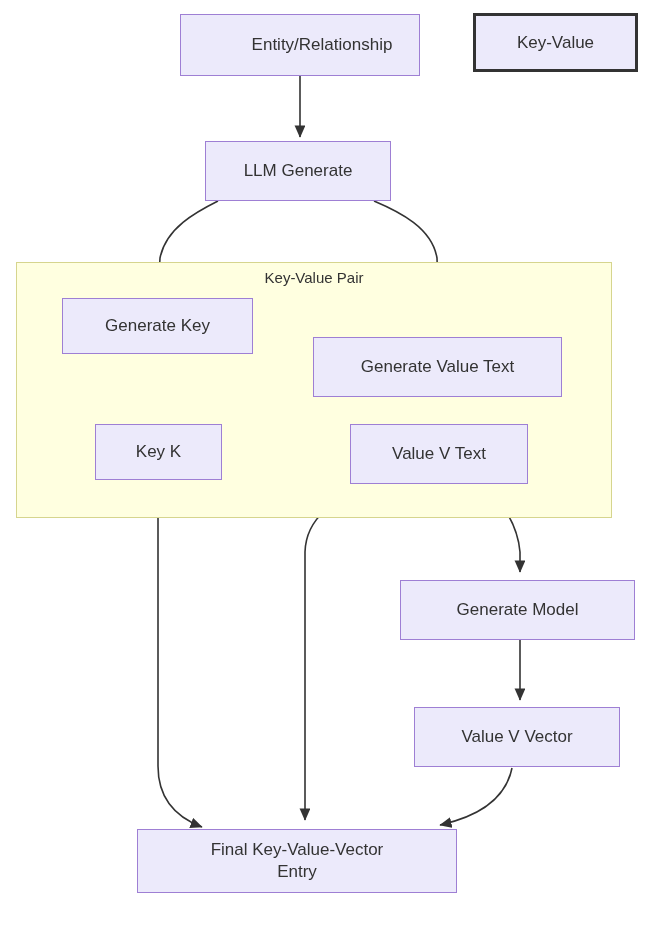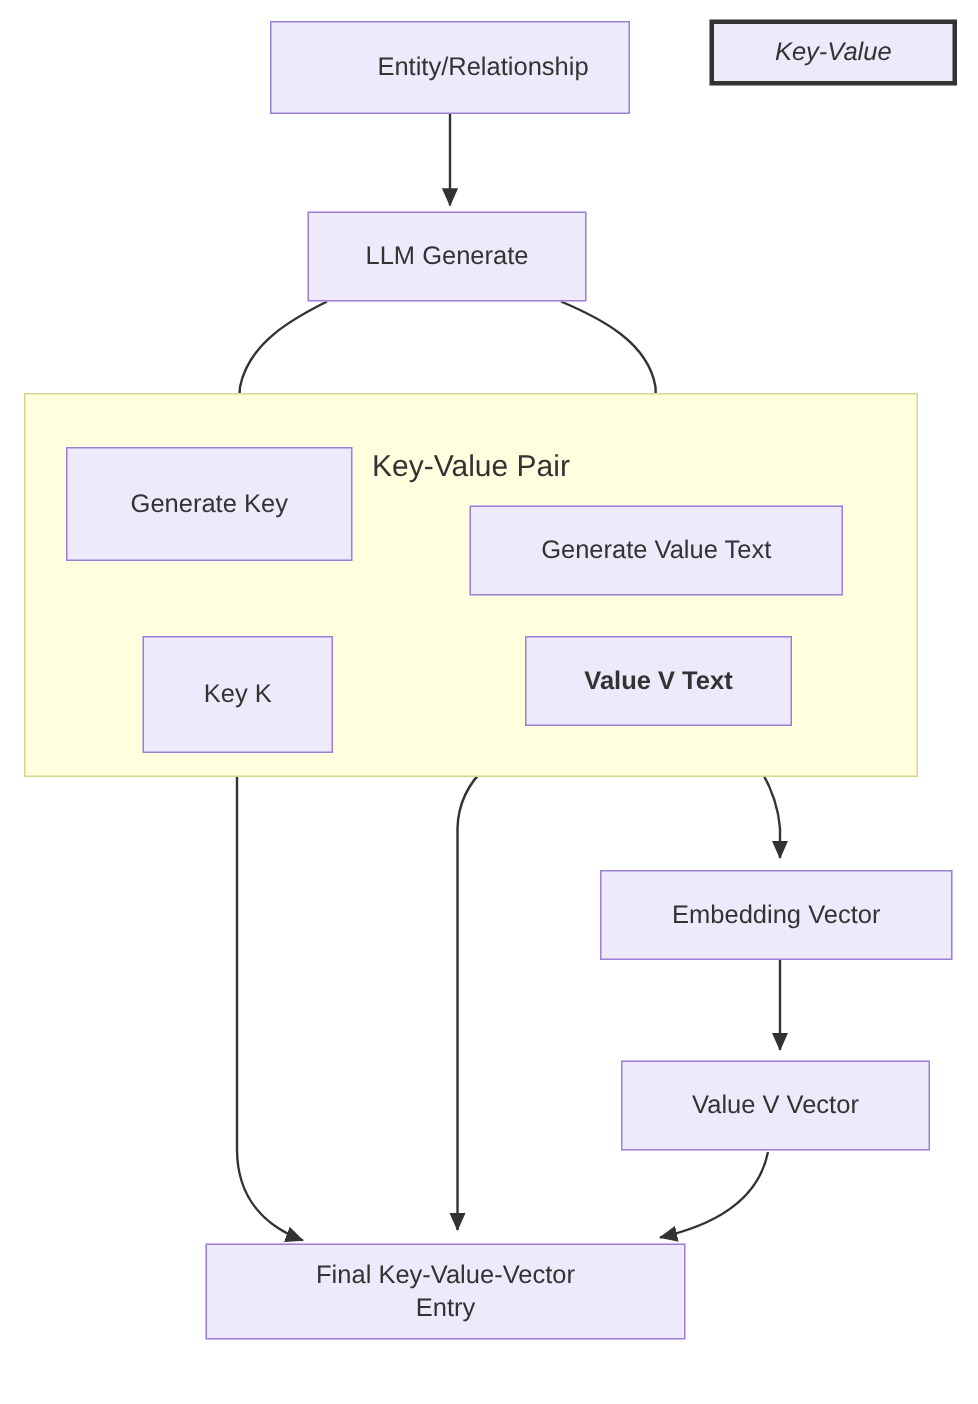--- a/index.html
+++ b/index.html
@@ -46,27 +46,26 @@
   .subgraph {
     position: absolute;
     box-sizing: border-box;
     background: #FFFFE0;
     border: 1.5px solid #D6D58E;
     z-index: 1;
   }
   .subgraph-label {
     position: absolute;
     color: #333333;
-    font-size: 20px;
+    font-size: 15px;
     line-height: 20px;
     font-family: "Liberation Sans", sans-serif;
     text-align: center;
     z-index: 2;
     white-space: nowrap;
-    margin-top: 33px;
   }
   .node-label {
     display: block;
     width: 100%;
     white-space: pre-line;
   }
 </style>
 </head>
 <body>
 
@@ -96,50 +95,50 @@
     <path d="M158,484 L158,766 C158,800 178,818 202,827" fill="none" stroke="#333333" stroke-width="1.6" marker-end="url(#arrow)"></path>
 
     <path d="M368,484 C336,500 306,516 305,552 L305,820" fill="none" stroke="#333333" stroke-width="1.6" marker-end="url(#arrow)"></path>
 
     <path d="M512,768 C506,798 480,816 440,825" fill="none" stroke="#333333" stroke-width="1.6" marker-end="url(#arrow)"></path>
   </svg>
 
   <div class="subgraph" style="left:16px; top:262px; width:596px; height:256px;"></div>
   <div class="subgraph-label" style="left:16px; top:268px; width:596px;">Key-Value Pair</div>
 
-  <div class="node legend" style="left:473px; top:13px; width:165px; height:44px;font-style:italic;">
+  <div class="node legend" style="left:473px; top:13px; width:165px; height:59px;">
     <span class="node-label">Key-Value</span>
   </div>
 
   <div class="node" style="left:180px; top:14px; width:240px; height:62px;padding-left:44px;">
     <span class="node-label">Entity/Relationship</span>
   </div>
 
   <div class="node" style="left:205px; top:141px; width:186px; height:60px;">
     <span class="node-label">LLM Generate</span>
   </div>
 
-  <div class="node" style="left:44px; top:298px; width:191px; height:76px;text-align:center;">
+  <div class="node" style="left:62px; top:298px; width:191px; height:56px;text-align:center;">
     <span class="node-label">Generate Key</span>
   </div>
 
   <div class="node" style="left:313px; top:298px; width:249px; height:60px;margin-top:39px;">
     <span class="node-label">Generate Value Text</span>
   </div>
 
-  <div class="node" style="left:95px; top:424px; width:127px; height:78px;">
+  <div class="node" style="left:95px; top:424px; width:127px; height:56px;">
     <span class="node-label">Key K</span>
   </div>
 
-  <div class="node" style="left:350px; top:424px; width:178px; height:60px;font-weight:bold;">
+  <div class="node" style="left:350px; top:424px; width:178px; height:60px;">
     <span class="node-label">Value V Text</span>
   </div>
 
   <div class="node" style="left:400px; top:580px; width:235px; height:60px;">
-    <span class="node-label">Embedding Vector</span>
+    <span class="node-label">Generate Model</span>
   </div>
 
   <div class="node" style="left:414px; top:707px; width:206px; height:60px;">
     <span class="node-label">Value V Vector</span>
   </div>
 
   <div class="node" style="left:137px; top:829px; width:320px; height:64px;">
     <span class="node-label">Final Key-Value-Vector
 Entry</span>
   </div>

